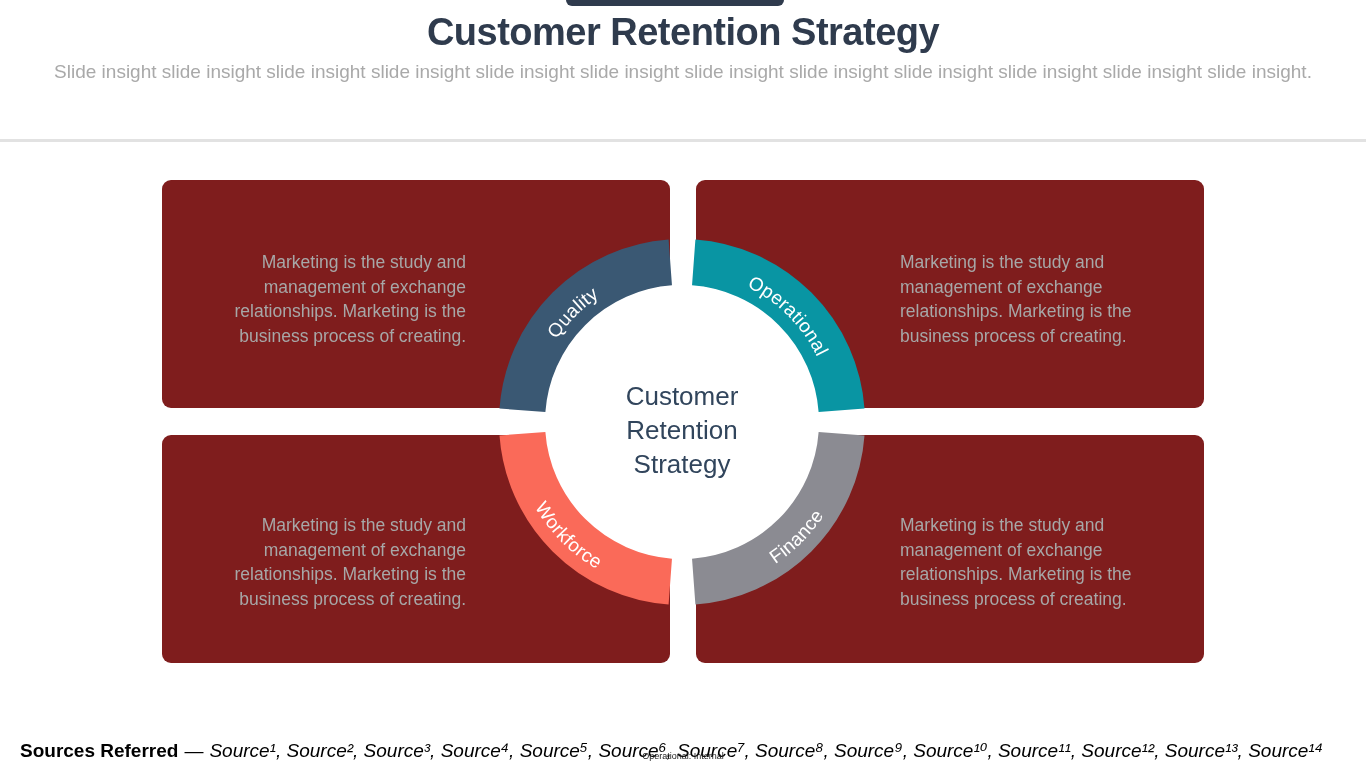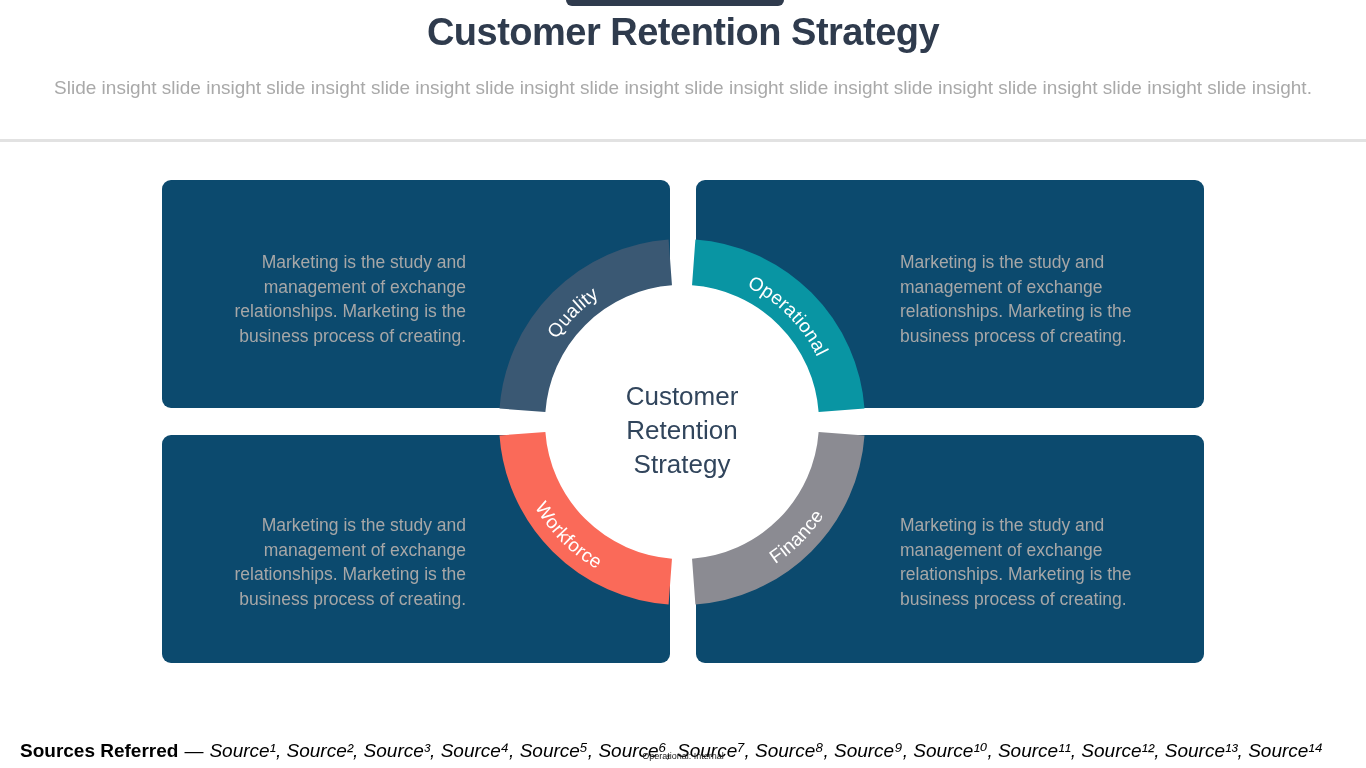--- a/index.html
+++ b/index.html
@@ -5,27 +5,27 @@
   * { margin: 0; padding: 0; box-sizing: border-box; }
   html, body { width: 1366px; height: 768px; background: #ffffff; overflow: hidden;
     font-family: "Liberation Sans", "DejaVu Sans", sans-serif; }
   .slide { position: relative; width: 1366px; height: 543px; background: #ffffff; }
 
   .top-notch { position: absolute; left: 566px; top: 0; width: 218px; height: 6px;
     background: #2F3B4D; border-radius: 0 0 6px 6px; }
 
   .header { position: absolute; left: 0; top: 0; width: 1366px; height: 139px; text-align: center; }
   .title { margin-top: 11px; font-size: 38px; font-weight: bold; color: #2F3B4D; letter-spacing: -0.5px; }
-  .subtitle { margin: 22px auto 0; width: 1262px; font-size: 19px; line-height: 24px; color: #A9A9A9; }
+  .subtitle { margin: 6px auto 0; width: 1262px; font-size: 19px; line-height: 24px; color: #A9A9A9; }
 
   .divider { position: absolute; left: 0; width: 1366px; height: 3px; background: #E2E2E2; }
   .divider-top { top: 139px; }
   .divider-bottom { top: 723px; }
 
-  .card { position: absolute; width: 508px; height: 228px; background: #0c4a6e; border-radius: 9px; }
+  .card { position: absolute; width: 508px; height: 228px; background: #7f1d1d; border-radius: 9px; }
   .card-tl { left: 162px; top: 180px; }
   .card-tr { left: 696px; top: 180px; }
   .card-bl { left: 162px; top: 435px; }
   .card-br { left: 696px; top: 435px; }
   .card-text { position: absolute; width: 240px; font-size: 17.5px; line-height: 24.5px; color: #A7A7A7; }
   .card-tl .card-text, .card-bl .card-text { left: 64px; text-align: right; }
   .card-tr .card-br-x, .card-tr .card-text, .card-br .card-text { left: 204px; text-align: left; }
   .card-tl .card-text, .card-tr .card-text { top: 70px; }
   .card-bl .card-text, .card-br .card-text { top: 78px; }
 

